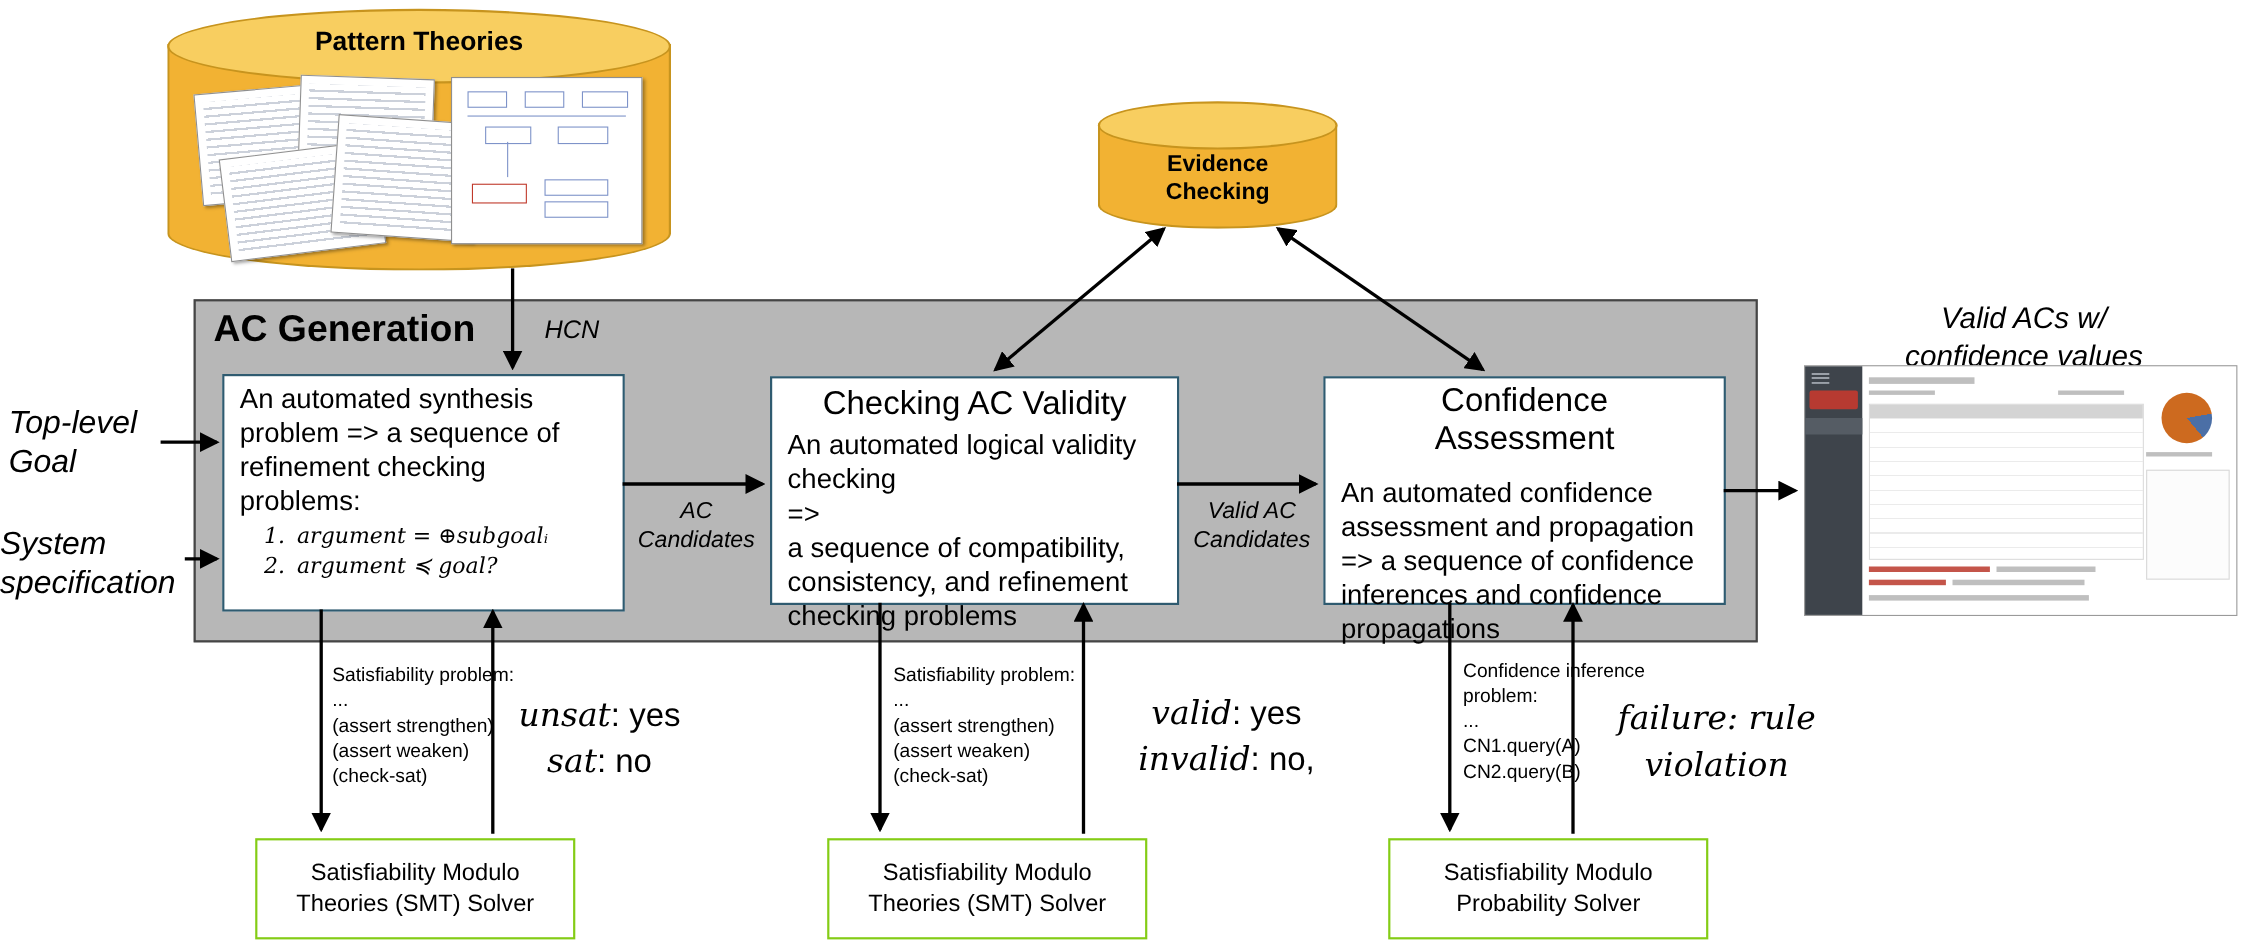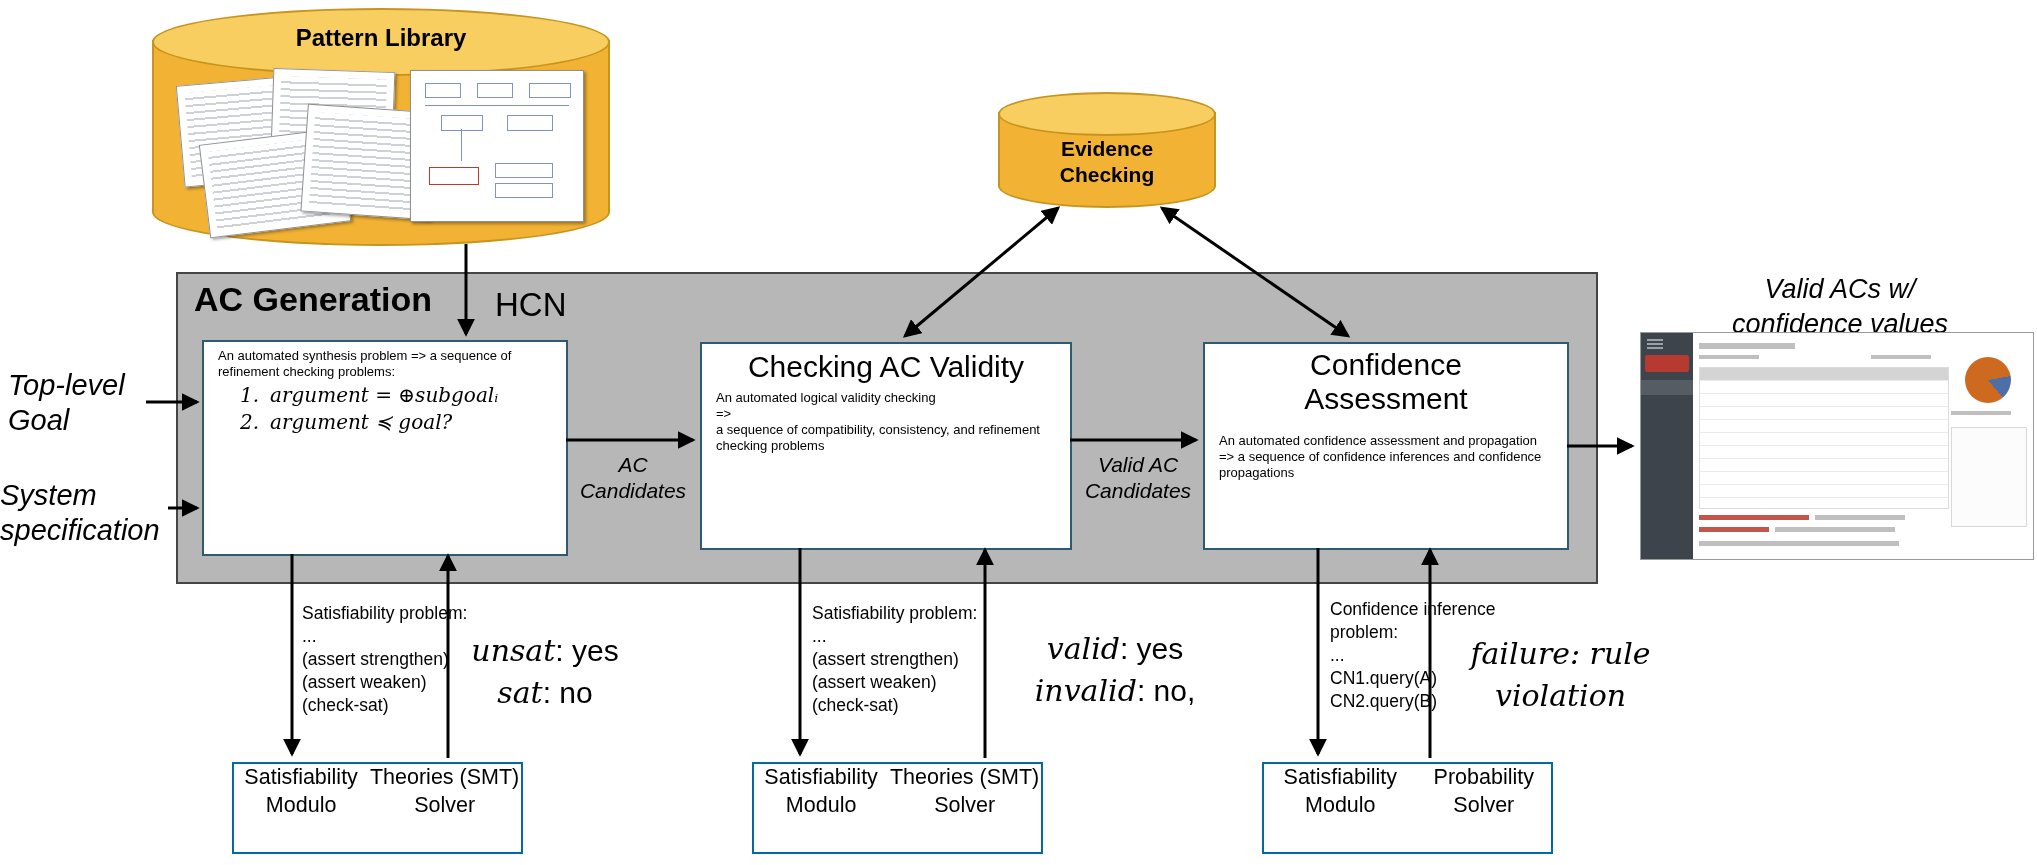--- a/index.html
+++ b/index.html
@@ -18,36 +18,36 @@
 
   .card{position:absolute;background:#fff;border:1px solid #8f8f8f;box-shadow:2px 2px 3px rgba(0,0,0,.35);z-index:2;}
   .sketch{position:absolute;left:7px;right:7px;top:7px;bottom:7px;background:repeating-linear-gradient(180deg,#ffffff 0 5px,#c3c9d4 5px 7px);opacity:.85;}
   .tb{position:absolute;border:1px solid #7e93c9;background:#fff;}
   .tb-red{position:absolute;border:1px solid #c0392b;background:#fff;}
   .tline{position:absolute;background:#7e93c9;}
 
   
   .gray-panel{background:#B7B7B7;border:2px solid #454545;}
   .panel-title{font-weight:bold;font-size:34px;z-index:6;}
-  .hcn{font-size:33px;z-index:6;}
+  .hcn{font-style:italic;font-size:23px;z-index:6;}
   .stage{background:#fff;border:2px solid #2F5B70;z-index:5;}
   .stage-title{text-align:center;font-size:31px;margin-top:4px;}
   .stage-title-sm{text-align:center;font-size:30px;margin-top:6px;}
-  .stage-body{font-size:13px;line-height:1.24;margin:6px 12px 0 14px;}
+  .stage-body{font-size:25px;line-height:1.24;margin:6px 12px 0 14px;}
   .mathline{font-family:"DejaVu Serif",serif;font-style:italic;font-size:20px;display:flex;margin-left:36px;margin-top:3px;}
   .mathline .num{width:30px;flex:none;}
 
   .io{font-style:italic;font-size:29px;text-align:left;line-height:1.22;}
   .flow-label{font-style:italic;font-size:21px;text-align:center;line-height:1.22;z-index:6;}
   .out-label{font-style:italic;font-size:27px;text-align:center;line-height:1.3;}
 
   .prob{font-size:17.5px;line-height:1.32;}
   .result{font-size:30px;line-height:1.4;text-align:center;}
   .result .em{font-family:"DejaVu Serif",serif;font-style:italic;}
-  .solver{background:#fff;border:2px solid #0369a1;display:flex;flex-direction:row;justify-content:center;text-align:center;font-size:21.5px;line-height:1.3;}
+  .solver{background:#fff;border:2px solid #84cc16;display:flex;flex-direction:column;justify-content:center;text-align:center;font-size:21.5px;line-height:1.3;}
 
   
   .thumb{border:1px solid #9a9a9a;background:#fff;z-index:5;}
   .t-side{position:absolute;left:0;top:0;width:52px;height:100%;background:#3E444B;}
   .t-burger{position:absolute;left:6px;top:6px;width:16px;height:10px;background:repeating-linear-gradient(180deg,#9aa0a8 0 2px,transparent 2px 4px);}
   .t-red{position:absolute;left:4px;top:22px;width:44px;height:17px;background:#B73A31;border-radius:2px;}
   .t-item{position:absolute;left:0;top:47px;width:52px;height:15px;background:#555C64;}
   .t-table{position:absolute;left:58px;top:34px;width:248px;height:140px;border:1px solid #dcdcdc;background:repeating-linear-gradient(180deg,#ffffff 0 12px,#ebebeb 12px 13px);}
   .t-thead{height:12px;background:#D4D4D4;}
   .t-pie{position:absolute;left:324px;top:24px;width:46px;height:46px;border-radius:50%;background:conic-gradient(from 140deg,#CD6A1F 0 300deg,#4B6FA6 300deg 360deg);}
@@ -56,21 +56,21 @@
   .t-redbar{position:absolute;background:#C4554A;}
 </style>
 </head>
 <body>
 
 <div class="canvas">
 
   <div class="abs" style="left:152px;top:8px;width:458px;height:238px;">
     <div class="pl-body"></div>
     <div class="cyl-top pl-top"></div>
-    <div class="pl-label">Pattern Library</div>
+    <div class="pl-label">Pattern Theories</div>
     <div class="card" style="left:28px;top:72px;width:130px;height:100px;transform:rotate(-5deg);">
       <div class="sketch"></div>
     </div>
     <div class="card" style="left:120px;top:62px;width:120px;height:78px;transform:rotate(2deg);">
       <div class="sketch"></div>
     </div>
     <div class="card" style="left:52px;top:128px;width:140px;height:92px;transform:rotate(-7deg);">
       <div class="sketch"></div>
     </div>
     <div class="card" style="left:152px;top:100px;width:128px;height:106px;transform:rotate(4deg);">

